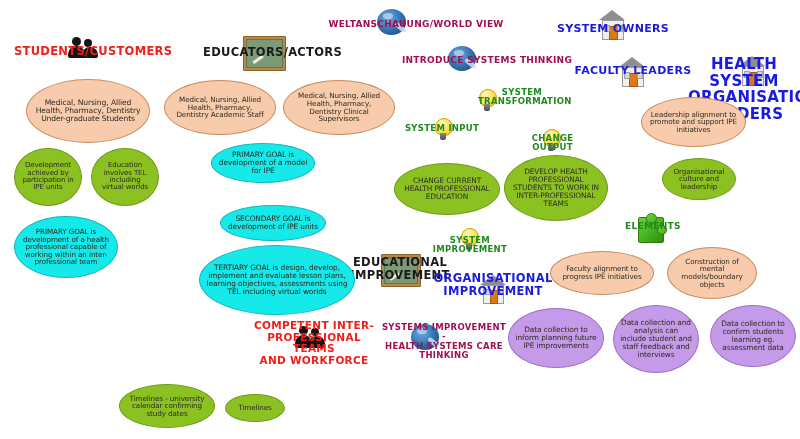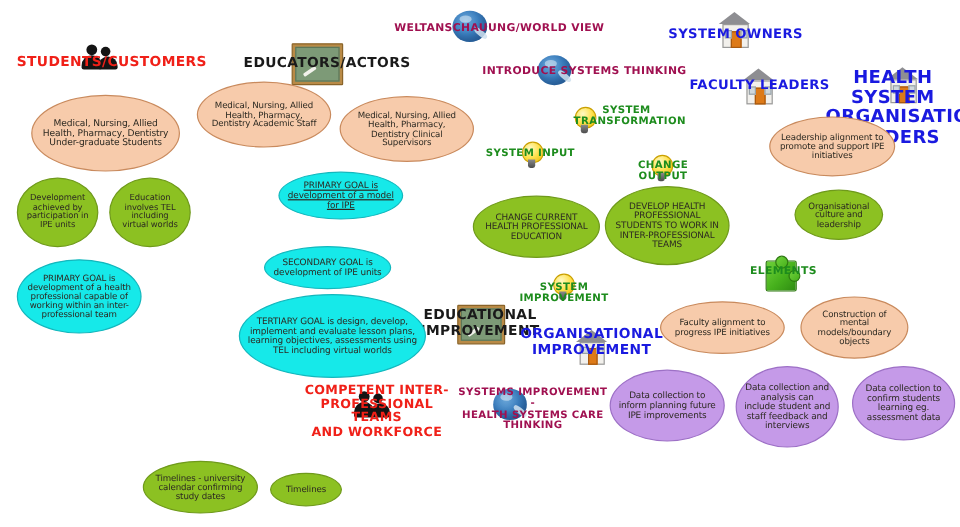--- a/index.html
+++ b/index.html
@@ -323,21 +323,21 @@
 AND WORKFORCE</div>
 
   <div class="label maroon" style="left:380px; top:323px; width:128px; font-size:8.5px;">SYSTEMS IMPROVEMENT -
 HEALTH SYSTEMS CARE
 THINKING</div>
 
   <div class="node peach" style="left:26px; top:79px; width:124px; height:64px; font-size:7.6px;">
     <span>Medical, Nursing, Allied Health, Pharmacy, Dentistry Under-graduate Students</span>
   </div>
 
-  <div class="node peach" style="left:164px; top:68px; width:112px; height:55px; font-size:7.2px;">
+  <div class="node peach" style="left:164px; top:80px; width:112px; height:55px; font-size:7.2px;">
     <span>Medical, Nursing, Allied Health, Pharmacy, Dentistry Academic Staff</span>
   </div>
 
   <div class="node peach" style="left:283px; top:80px; width:112px; height:55px; font-size:7.2px;">
     <span>Medical, Nursing, Allied Health, Pharmacy, Dentistry Clinical Supervisors</span>
   </div>
 
   <div class="node peach" style="left:641px; top:97px; width:105px; height:50px; font-size:7.2px;">
     <span>Leadership alignment to promote and support IPE initiatives</span>
   </div>
@@ -371,21 +371,21 @@
   </div>
 
   <div class="node green" style="left:119px; top:384px; width:96px; height:44px; font-size:7.2px;">
     <span>Timelines - university calendar confirming study dates</span>
   </div>
 
   <div class="node green" style="left:225px; top:394px; width:60px; height:28px; font-size:7.2px;">
     <span>Timelines</span>
   </div>
 
-  <div class="node cyan" style="left:232px; top:143px; width:104px; height:40px; font-size:7.4px;text-decoration:underline;">
+  <div class="node cyan" style="left:211px; top:143px; width:104px; height:40px; font-size:7.4px;">
     <span>PRIMARY GOAL is development of a model for IPE</span>
   </div>
 
   <div class="node cyan" style="left:220px; top:205px; width:106px; height:36px; font-size:7.4px;">
     <span>SECONDARY GOAL is development of IPE units</span>
   </div>
 
   <div class="node cyan" style="left:14px; top:216px; width:104px; height:62px; font-size:7.2px;">
     <span>PRIMARY GOAL is development of a health professional capable of working within an inter-professional team</span>
   </div>

